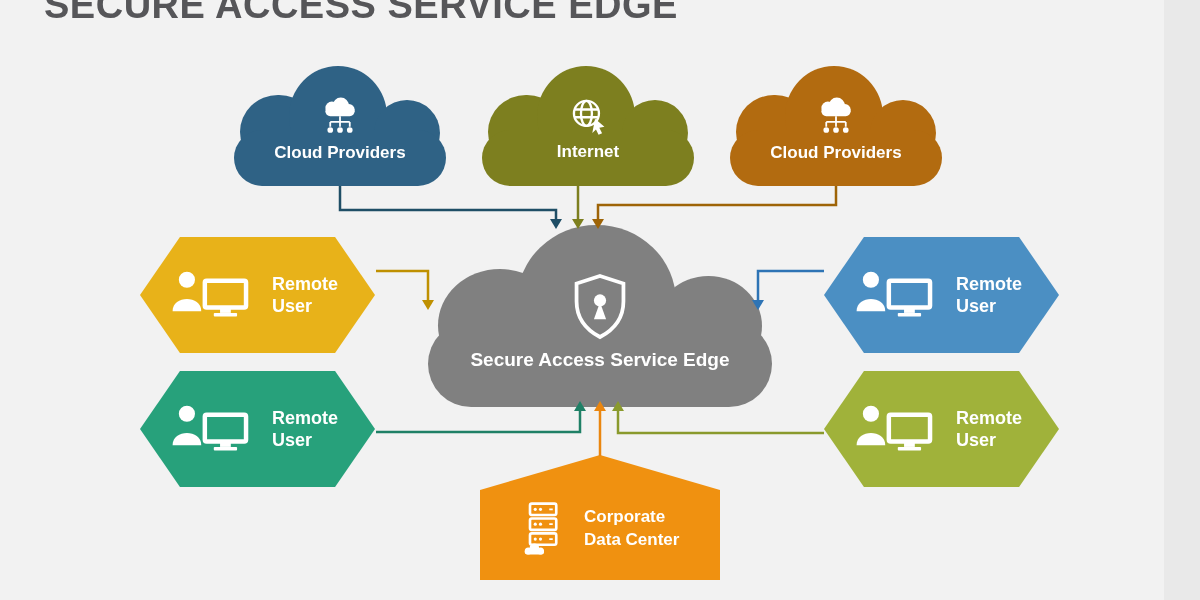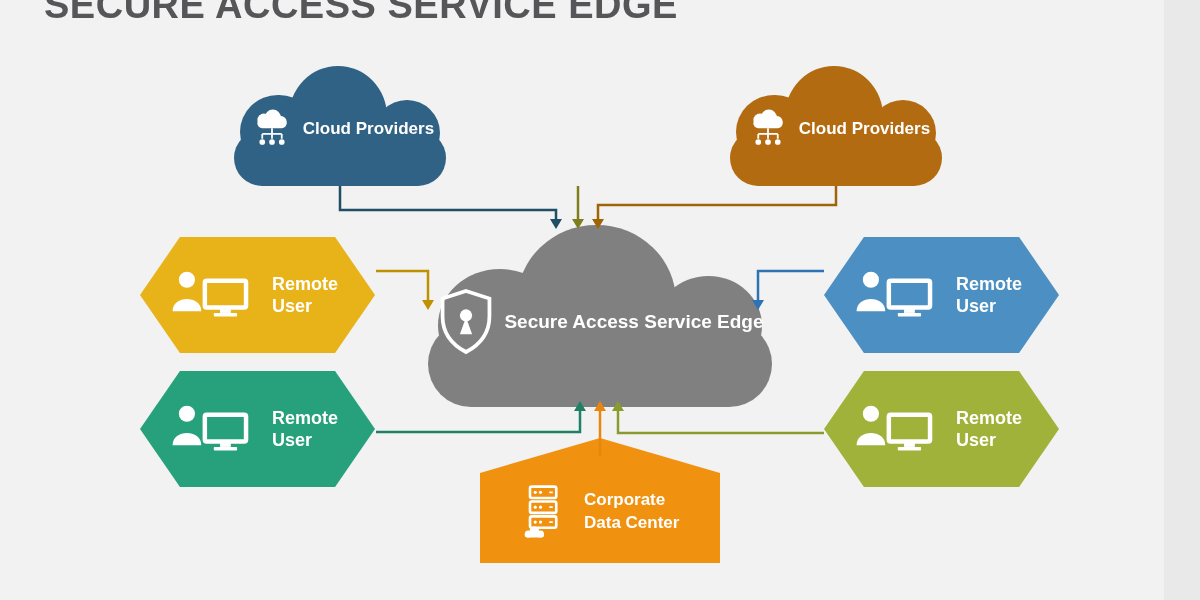--- a/index.html
+++ b/index.html
@@ -15,21 +15,21 @@
   }
 
   
   .cloud { position:absolute; }
   .cloud .puff, .cloud .base { position:absolute; background:var(--c); }
   .cloud .p1 { left:3%;  top:24%; width:36%; height:62%; border-radius:50%; }
   .cloud .p2 { left:26%; top:0;   width:46%; height:84%; border-radius:50%; }
   .cloud .p3 { right:3%; top:28%; width:31%; height:55%; border-radius:50%; }
   .cloud .base { left:0; right:0; bottom:0; height:47%; border-radius:999px; }
   .cloud-content {
-    position:absolute; inset:0; display:flex; flex-direction:row;
+    position:absolute; inset:0; display:flex; flex-direction:column;
     align-items:center; justify-content:center; gap:5px; padding-top:6px;
   }
   .cloud-label { color:#fff; font-weight:bold; font-size:17px; text-align:center; }
   .cloud.big .cloud-label { font-size:19px; }
 
   
   .hex {
     position:absolute; width:235px; height:116px; background:var(--c);
     clip-path:polygon(17% 0, 83% 0, 100% 50%, 83% 100%, 17% 100%, 0 50%);
     display:flex; align-items:center; justify-content:center; gap:17px;
@@ -80,20 +80,39 @@
             <circle cx="20" cy="41" r="3.5"></circle>
               <circle cx="32" cy="41" r="3.5"></circle>
               <circle cx="44" cy="41" r="3.5"></circle>
           </g>
         </svg>
       </span>
       <div class="cloud-label">Cloud Providers</div>
     </div>
   </div>
 
+  <div class="cloud" style="left: 482px; top: 66px; width: 212px; height: 120px; --c: #7d7f1f;">
+    <div class="puff p1"></div>
+    <div class="puff p2"></div>
+    <div class="puff p3"></div>
+    <div class="base"></div>
+    <div class="cloud-content">
+      <span class="icon">
+        <svg viewBox="0 0 64 52" width="50" height="41">
+          <g fill="none" stroke="#fff" stroke-width="3">
+            <circle cx="30" cy="22" r="16"></circle>
+            <ellipse cx="30" cy="22" rx="7" ry="16"></ellipse>
+            <path d="M14.5 17 H45.5 M14.5 27 H45.5"></path>
+          </g>
+          <path d="M41 29 L53 39 L46.5 40.5 L50 47.5 L45.5 49.5 L42.2 42.5 L37.5 47 Z" fill="#fff"></path>
+        </svg>
+      </span>
+      <div class="cloud-label">Internet</div>
+    </div>
+  </div>
 
   <div class="cloud" style="left: 730px; top: 66px; width: 212px; height: 120px; --c: #b26b10;">
     <div class="puff p1"></div>
     <div class="puff p2"></div>
     <div class="puff p3"></div>
     <div class="base"></div>
     <div class="cloud-content">
       <span class="icon">
         <svg viewBox="0 0 64 50" width="52" height="42">
           <g fill="#fff">
@@ -178,21 +197,21 @@
         <circle cx="20" cy="13" r="9" fill="#fff"></circle>
         <path d="M4 48 C4 30 36 30 36 48 Z" fill="#fff"></path>
         <rect x="40" y="14" width="46" height="30" rx="2" fill="none" stroke="#fff" stroke-width="5"></rect>
         <rect x="57" y="44" width="12" height="6" fill="#fff"></rect>
         <rect x="50" y="50" width="26" height="4" rx="1" fill="#fff"></rect>
       </svg>
     </span>
     <div class="node-text">Remote User</div>
   </div>
 
-  <div class="pent" style="left: 480px; top: 438px; --c: #f09110;">
+  <div class="pent" style="left: 480px; top: 455px; --c: #f09110;">
     <span class="icon">
       <svg viewBox="0 0 64 64" width="56" height="56">
         <g fill="none" stroke="#fff" stroke-width="3">
           <rect x="16" y="3" width="30" height="13" rx="2"></rect>
           <rect x="16" y="20" width="30" height="13" rx="2"></rect>
           <rect x="16" y="37" width="30" height="13" rx="2"></rect>
         </g>
         <g fill="#fff">
           <circle cx="22" cy="9.5" r="1.8"></circle>
             <circle cx="28" cy="9.5" r="1.8"></circle>

